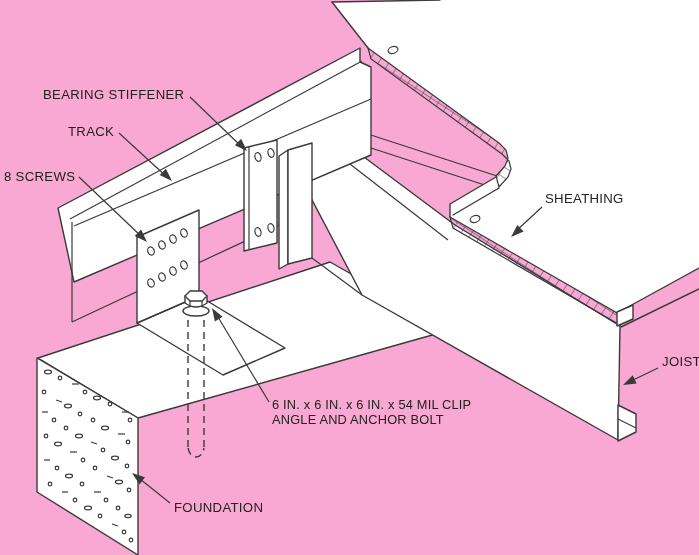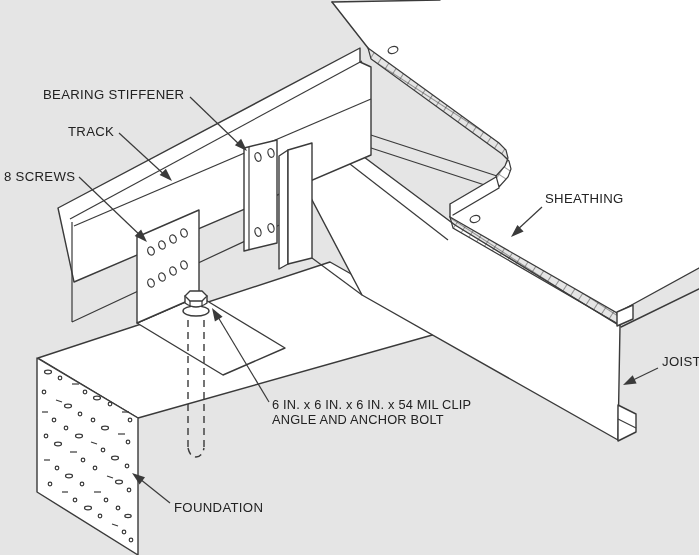--- a/index.html
+++ b/index.html
@@ -1,16 +1,16 @@
 <!DOCTYPE html>
 <html><head>
 <meta charset="utf-8">
 <style>
   html,body{margin:0;padding:0;background:#ffffff;}
-  .stage{position:relative;width:699px;height:555px;background:#e5e5e5;overflow:hidden;
+  .stage{position:relative;width:699px;height:555px;background:#f9a8d4;overflow:hidden;
          font-family:"Liberation Sans", sans-serif;}
   svg{display:block}
   .ln{fill:none;stroke:#3a3a3a;stroke-width:1.4;stroke-linejoin:round;stroke-linecap:round;}
   .lnthin{fill:none;stroke:#3a3a3a;stroke-width:1.2;stroke-linejoin:round;}
   .wh{fill:#ffffff;stroke:#3a3a3a;stroke-width:1.4;stroke-linejoin:round;}
   .whthin{fill:#ffffff;stroke:#3a3a3a;stroke-width:1.2;}
   .hatch{fill:url(#grid);stroke:#3a3a3a;stroke-width:1.2;}
   .spk{fill:none;stroke:#3a3a3a;stroke-width:1.2;}
   .lbl{font-size:13.2px;fill:#222222;letter-spacing:0.3px;}
   .lbl2{font-size:12.8px;fill:#222222;letter-spacing:0.2px;}

